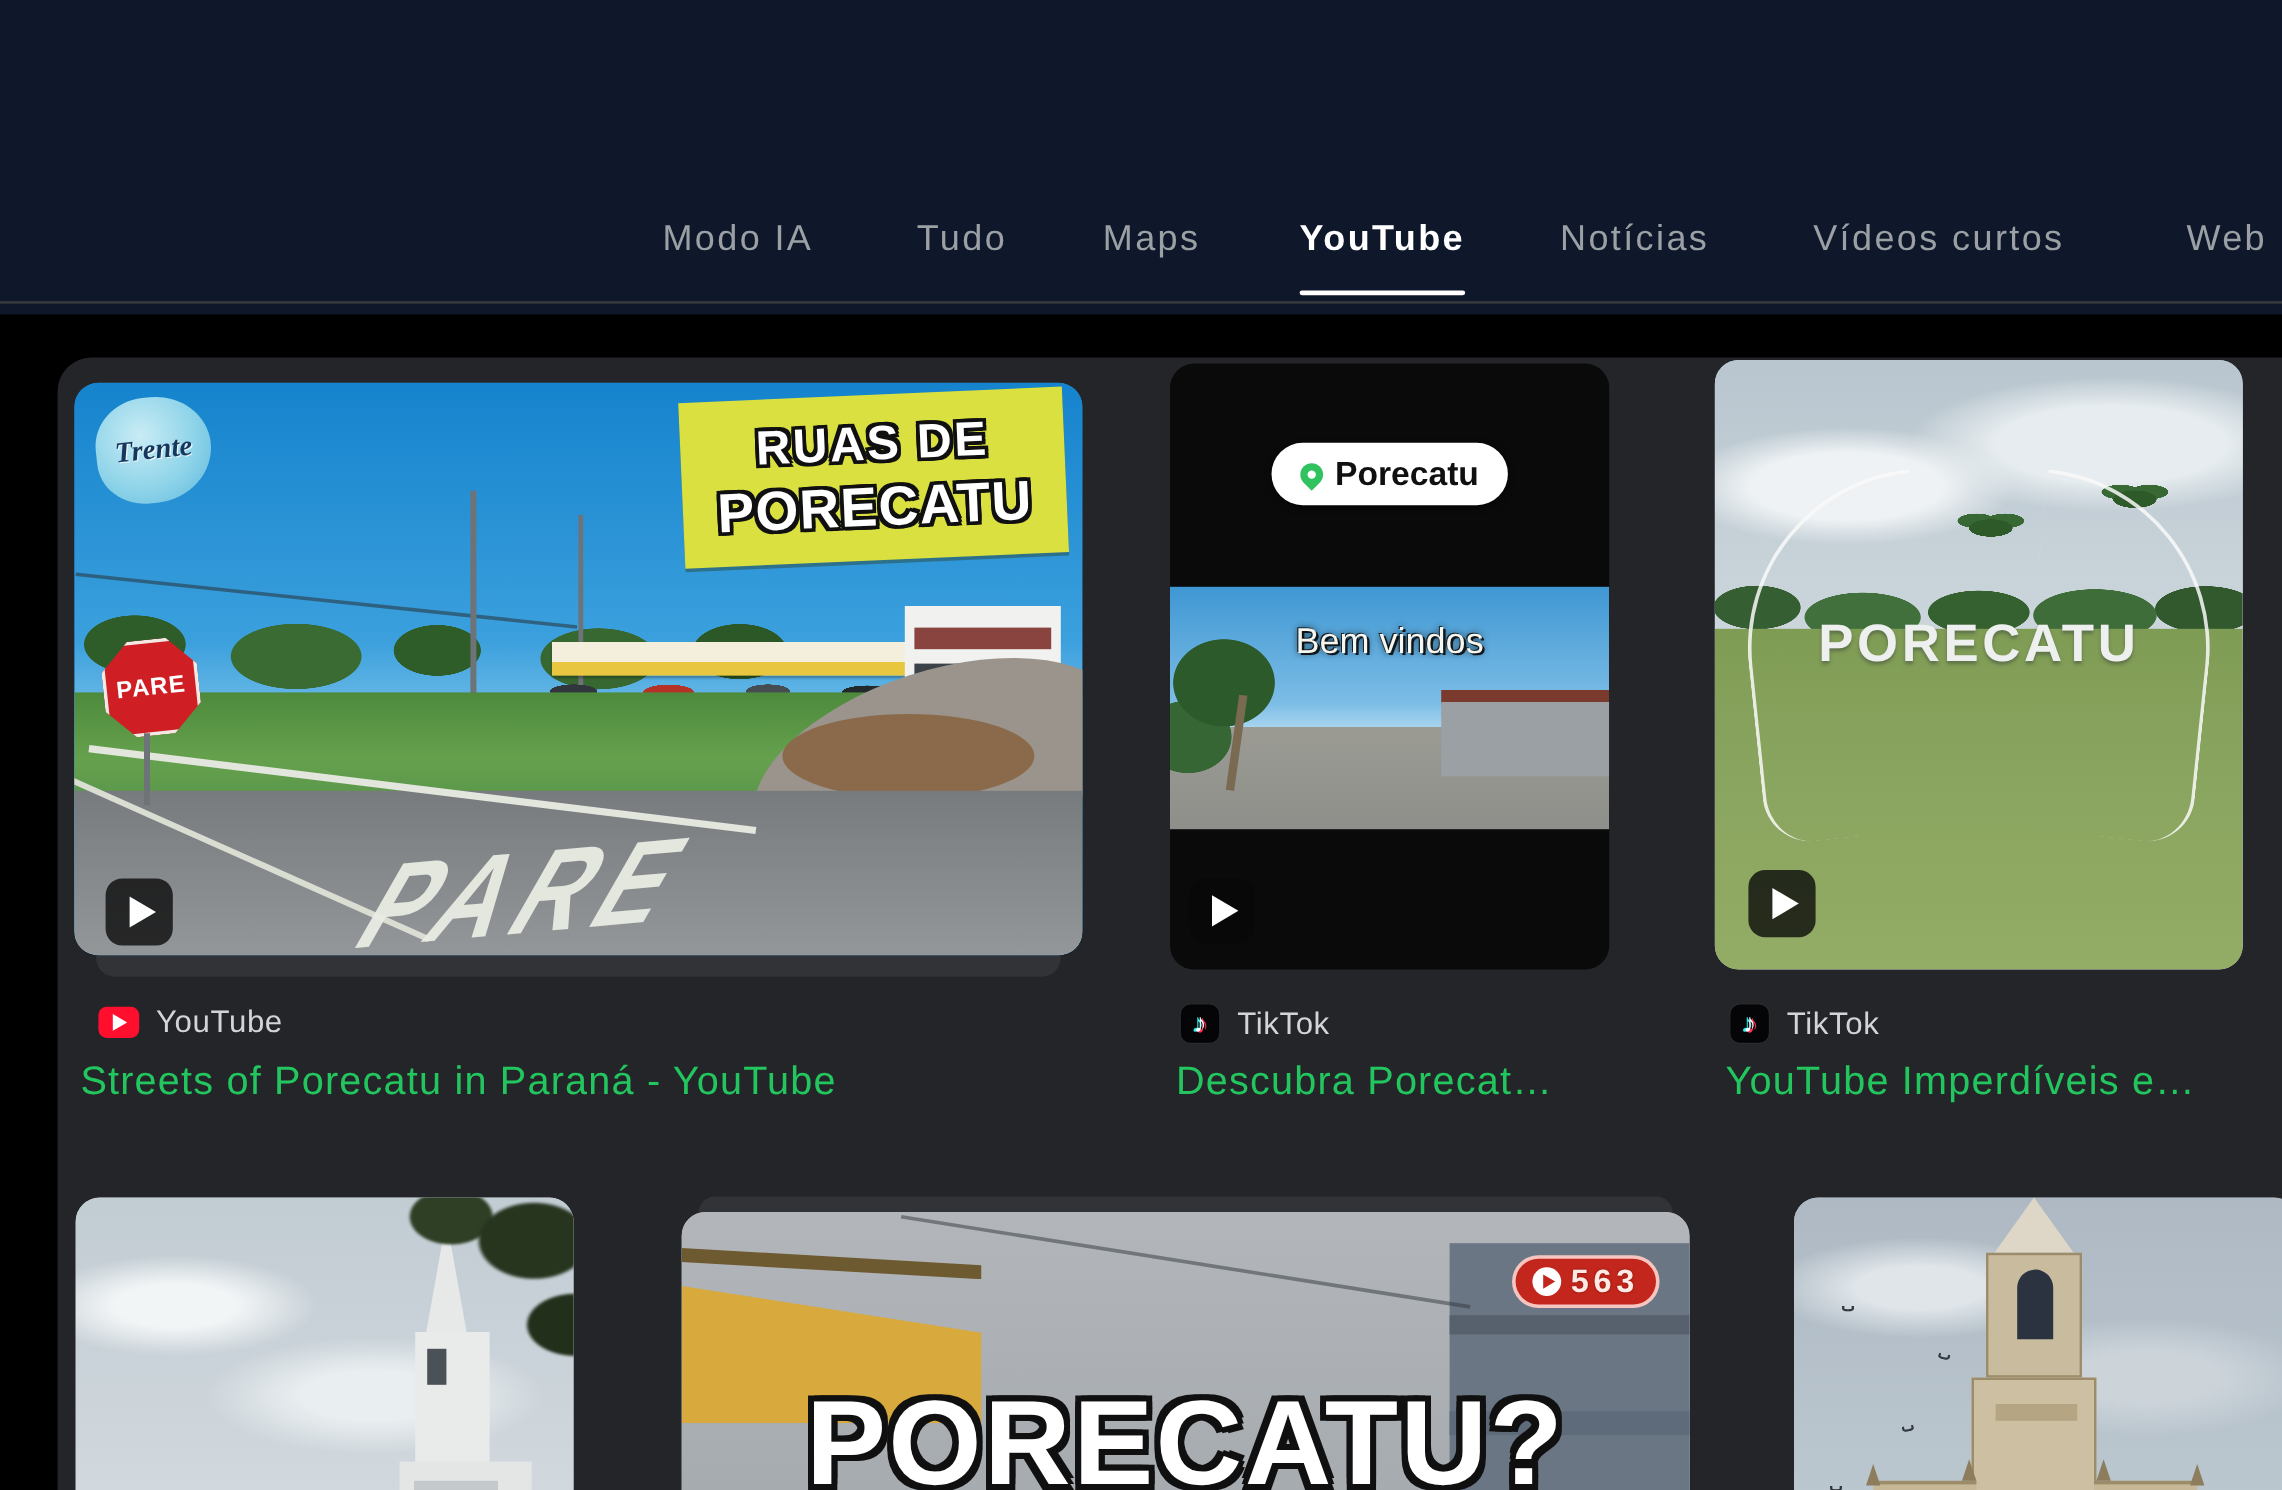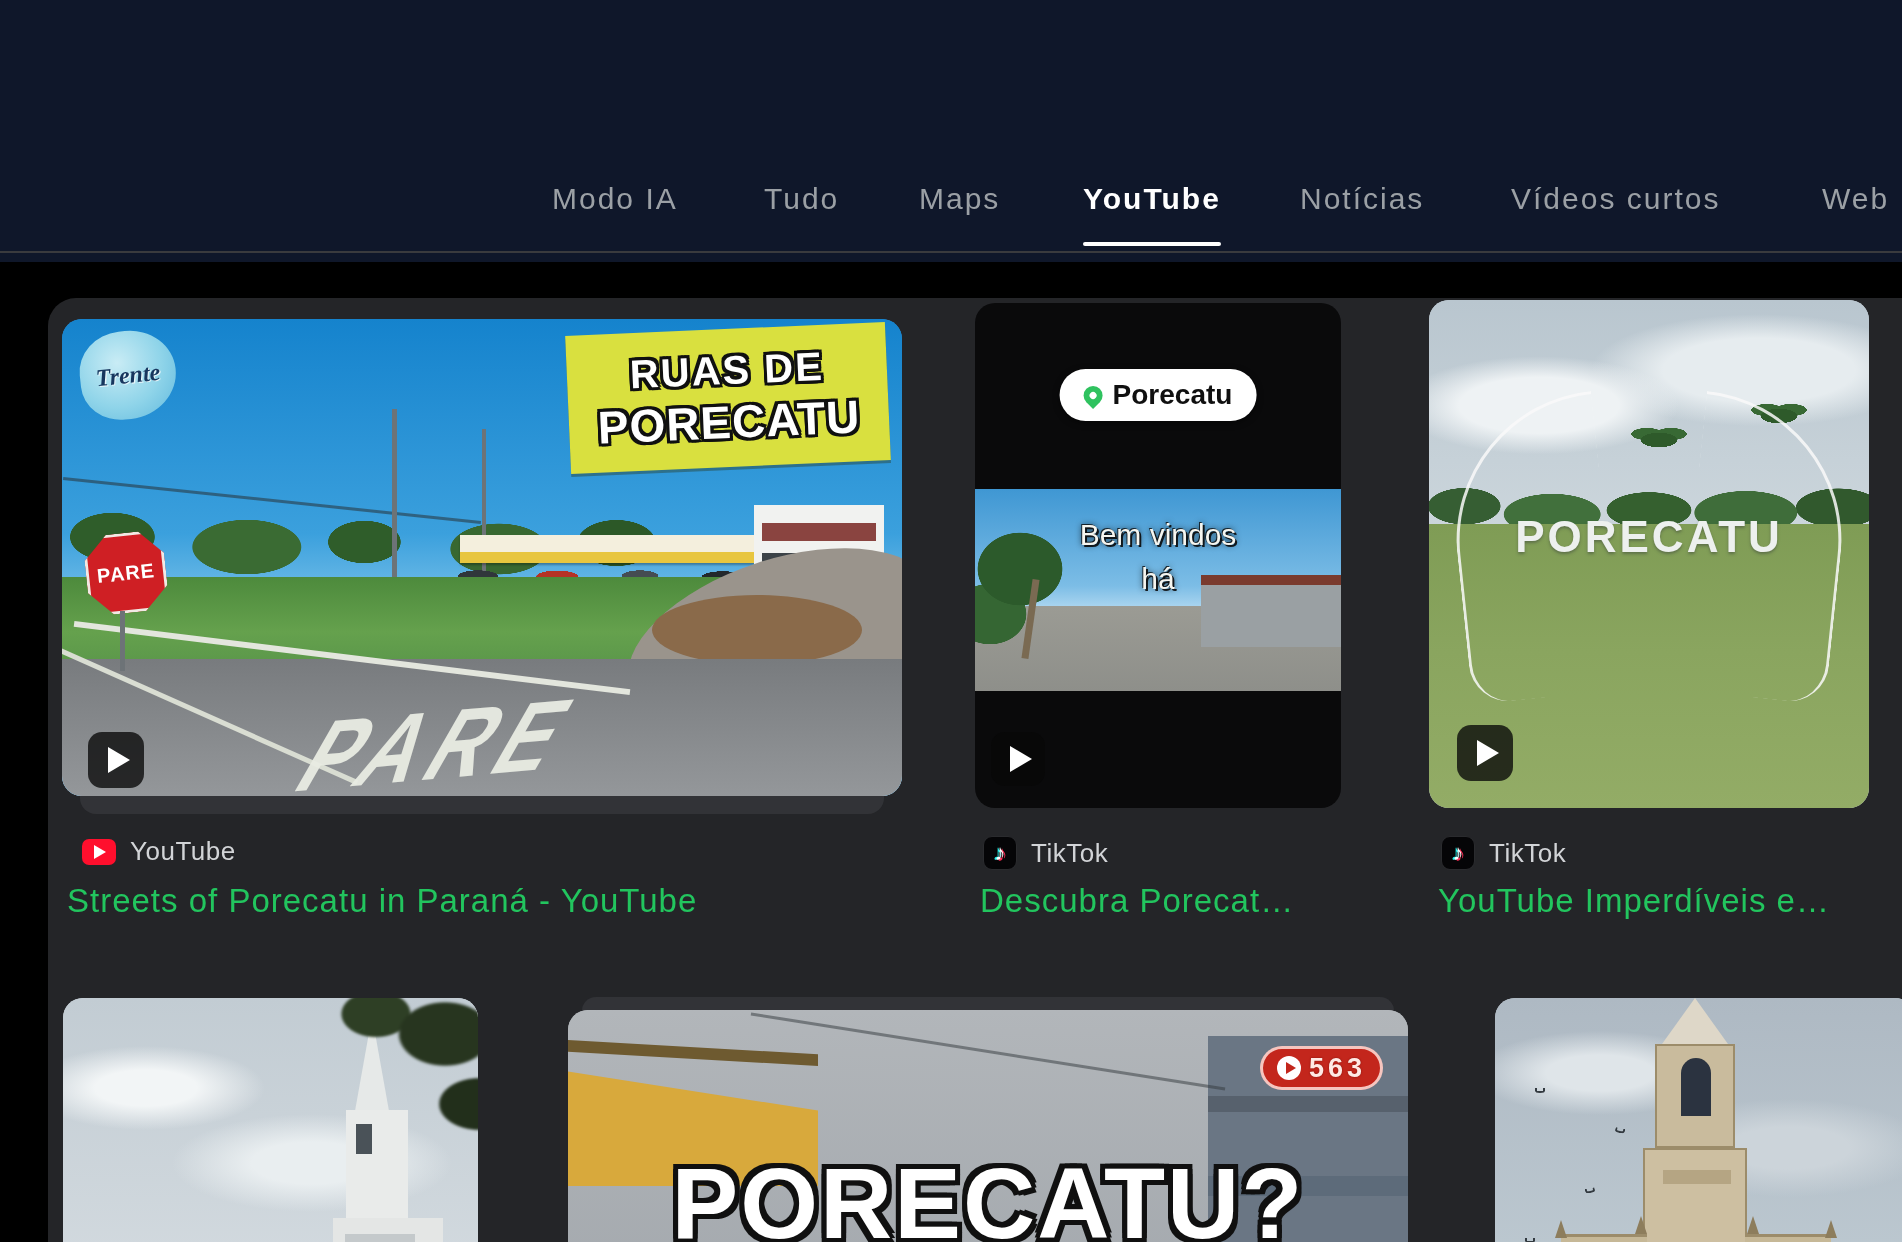--- a/index.html
+++ b/index.html
@@ -258,21 +258,20 @@
   </div>
 
   <div class="thumb t2">
     <div class="photo">
       <div class="treeL"></div>
       <div class="trunk"></div>
       <div class="roof"></div>
       <div class="wall"></div>
       <div class="capover">
         <div>Bem vindos</div>
-        <div>há</div>
       </div>
     </div>
     <div class="pill">
       <span class="pin"></span>
       <span class="ptxt">Porecatu</span>
     </div>
     <div class="playbtn" style="left:16px;top:429px;width:54px;height:54px;">
         <span class="tri"></span>
       </div>
   </div>

